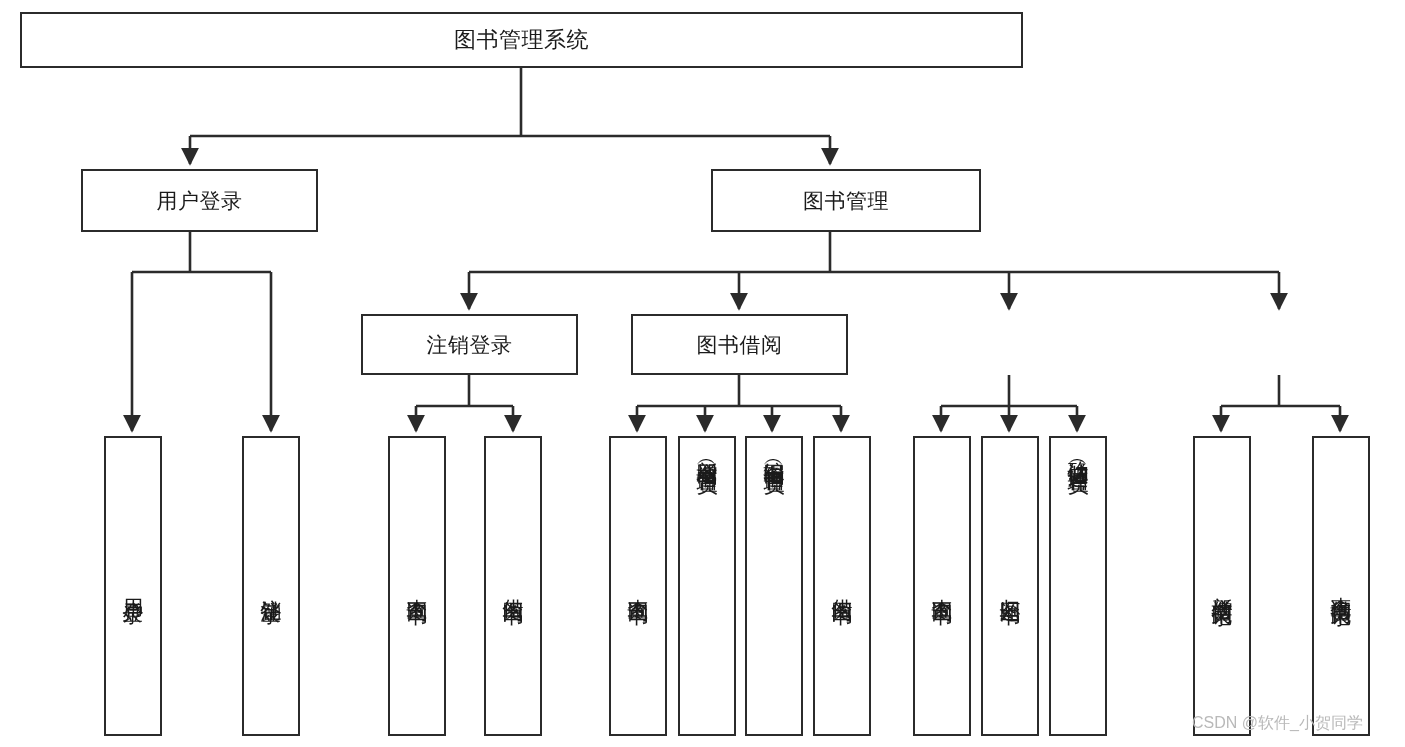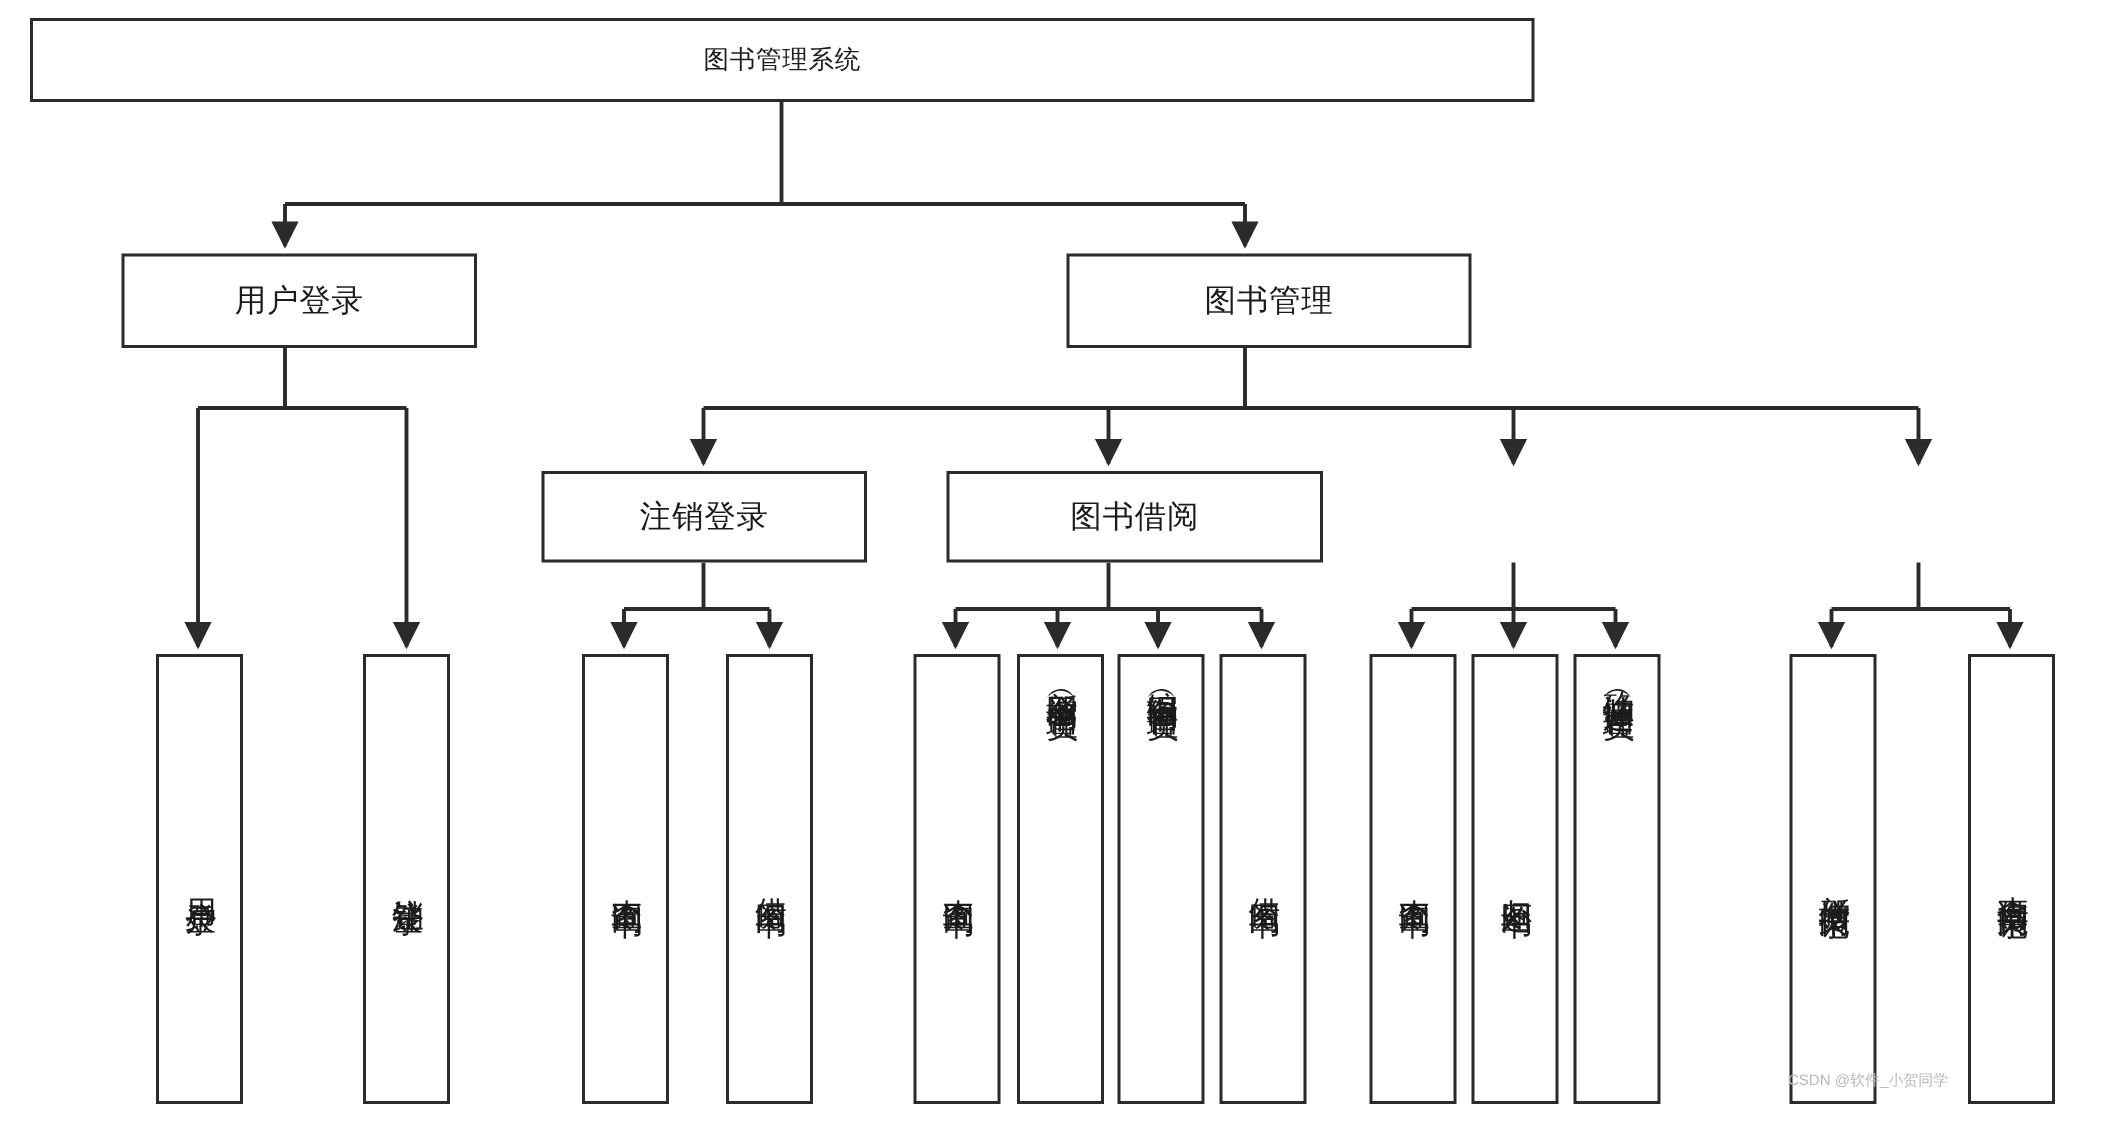--- a/index.html
+++ b/index.html
@@ -38,42 +38,42 @@
   .node .label {
     display: block;
     line-height: 1.12;
     letter-spacing: 0.5px;
   }
   
   .node.horiz .label {
     writing-mode: horizontal-tb;
     font-size: 21px;
   }
-  .node.root .label { font-size: 17px; text-align: right; }
+  .node.root .label { font-size: 22px; text-align: right; }
   
   .node.vert {
     align-items: flex-start;
     padding-top: 6px;
   }
   .node.vert .label {
     writing-mode: vertical-rl;
     text-orientation: upright;
     font-size: 21px;
     letter-spacing: 2px;
     line-height: 1.05;
   }
   .node.vert.centered {
     align-items: center;
     padding-top: 0;
   }
   #watermark {
     position: absolute;
     left: 1192px;
     top: 713px;
-    font-size: 10px;
+    font-size: 16px;
     color: #b9b9b9;
     white-space: nowrap;
     pointer-events: none;
     font-family: "Liberation Sans", "DejaVu Sans", sans-serif;
   }
 </style>
 </head>
 <body>
 
 <div id="canvas">
@@ -135,21 +135,21 @@
   <div class="node horiz" style="left:81px; top:169px; width:237px; height:63px;">
     <span class="label">用户登录</span>
   </div>
   <div class="node horiz" style="left:711px; top:169px; width:270px; height:63px;">
     <span class="label">图书管理</span>
   </div>
 
   <div class="node horiz" style="left:361px; top:314px; width:217px; height:61px;">
     <span class="label">注销登录</span>
   </div>
-  <div class="node horiz" style="left:631px; top:314px; width:251px; height:61px;">
+  <div class="node horiz" style="left:631px; top:314px; width:217px; height:61px;">
     <span class="label">图书借阅</span>
   </div>
 
   <div class="node vert centered" style="left:104px; top:436px; width:58px; height:300px;">
     <span class="label">用户登录</span>
   </div>
   <div class="node vert centered" style="left:242px; top:436px; width:58px; height:300px;">
     <span class="label">注销登录</span>
   </div>
 

